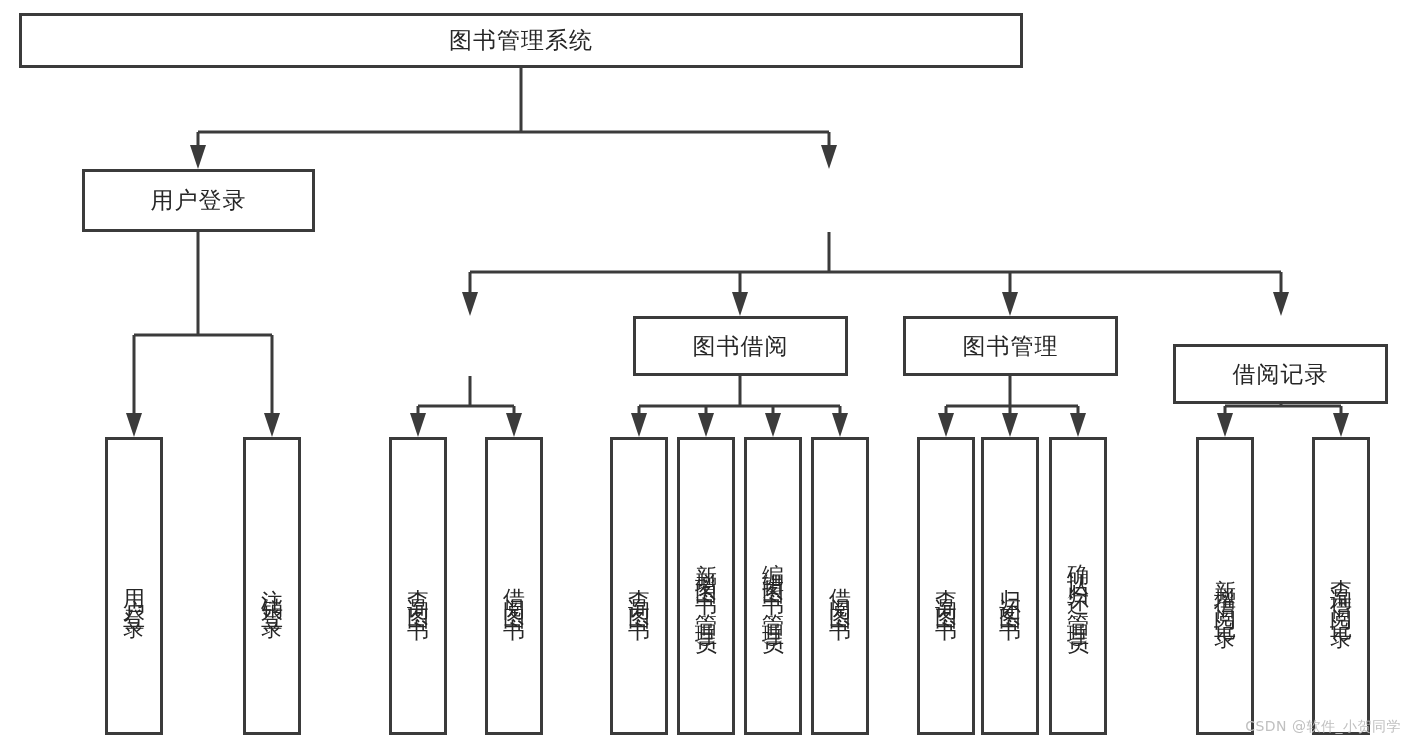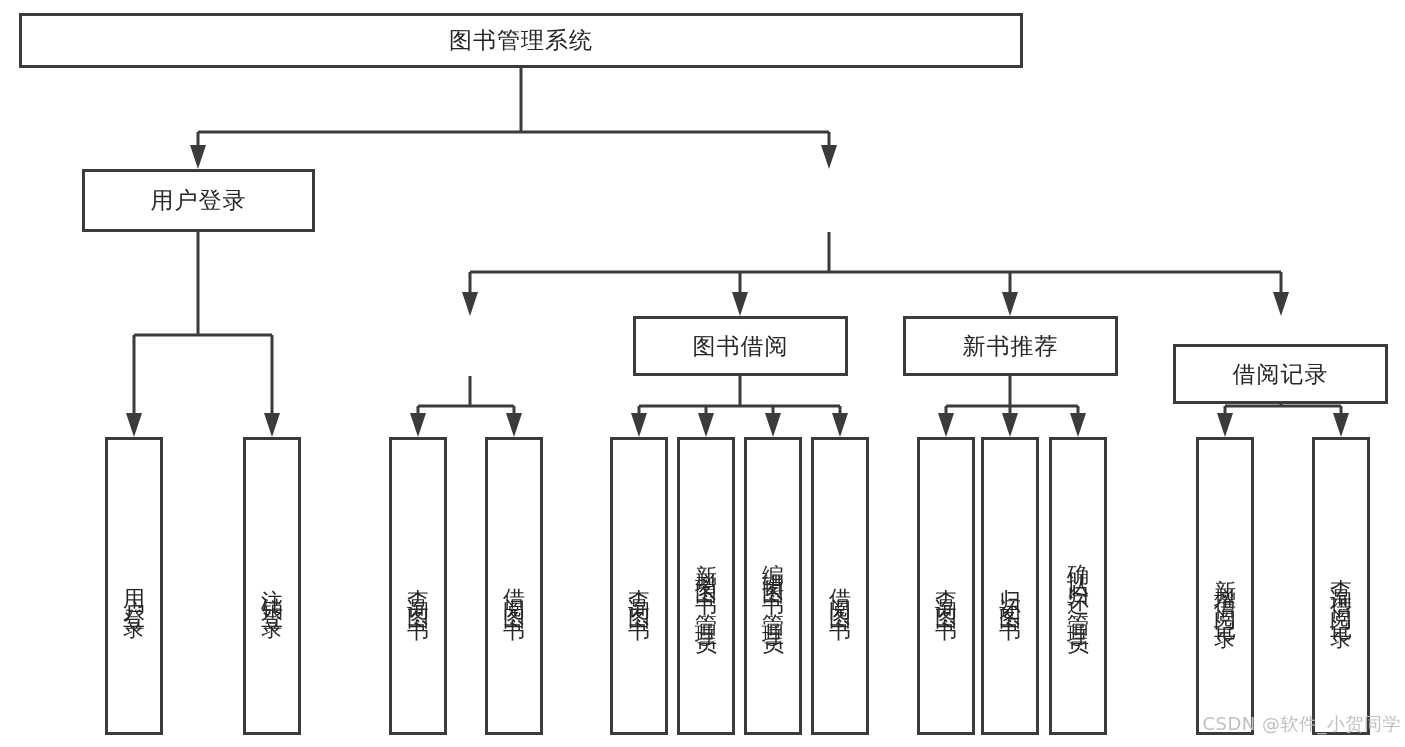--- a/index.html
+++ b/index.html
@@ -73,21 +73,21 @@
   .b-l8  { left: 811px;  }
   .b-l9  { left: 917px;  }
   .b-l10 { left: 981px;  }
   .b-l11 { left: 1049px; }
   .b-l12 { left: 1196px; }
   .b-l13 { left: 1312px; }
   .watermark {
     position: absolute;
     right: 4px;
     bottom: 5px;
-    font-size: 18px;
+    font-size: 14px;
     letter-spacing: 0.5px;
     color: #c0c0c0;
     z-index: 5;
     white-space: nowrap;
   }
 </style>
 </head>
 <body>
 
 <div class="stage">
@@ -147,21 +147,21 @@
   </div>
 
   <div class="node h b-userlogin">
     <span>用户登录</span>
   </div>
 
   <div class="node h b-borrow">
     <span>图书借阅</span>
   </div>
   <div class="node h b-current">
-    <span>新书推荐</span>
+    <span>图书管理</span>
   </div>
   <div class="node h b-record">
     <span>借阅记录</span>
   </div>
 
   <div class="node v leaf b-l1">
     <span>用户登录</span>
   </div>
   <div class="node v leaf b-l2">
     <span>注销登录</span>

